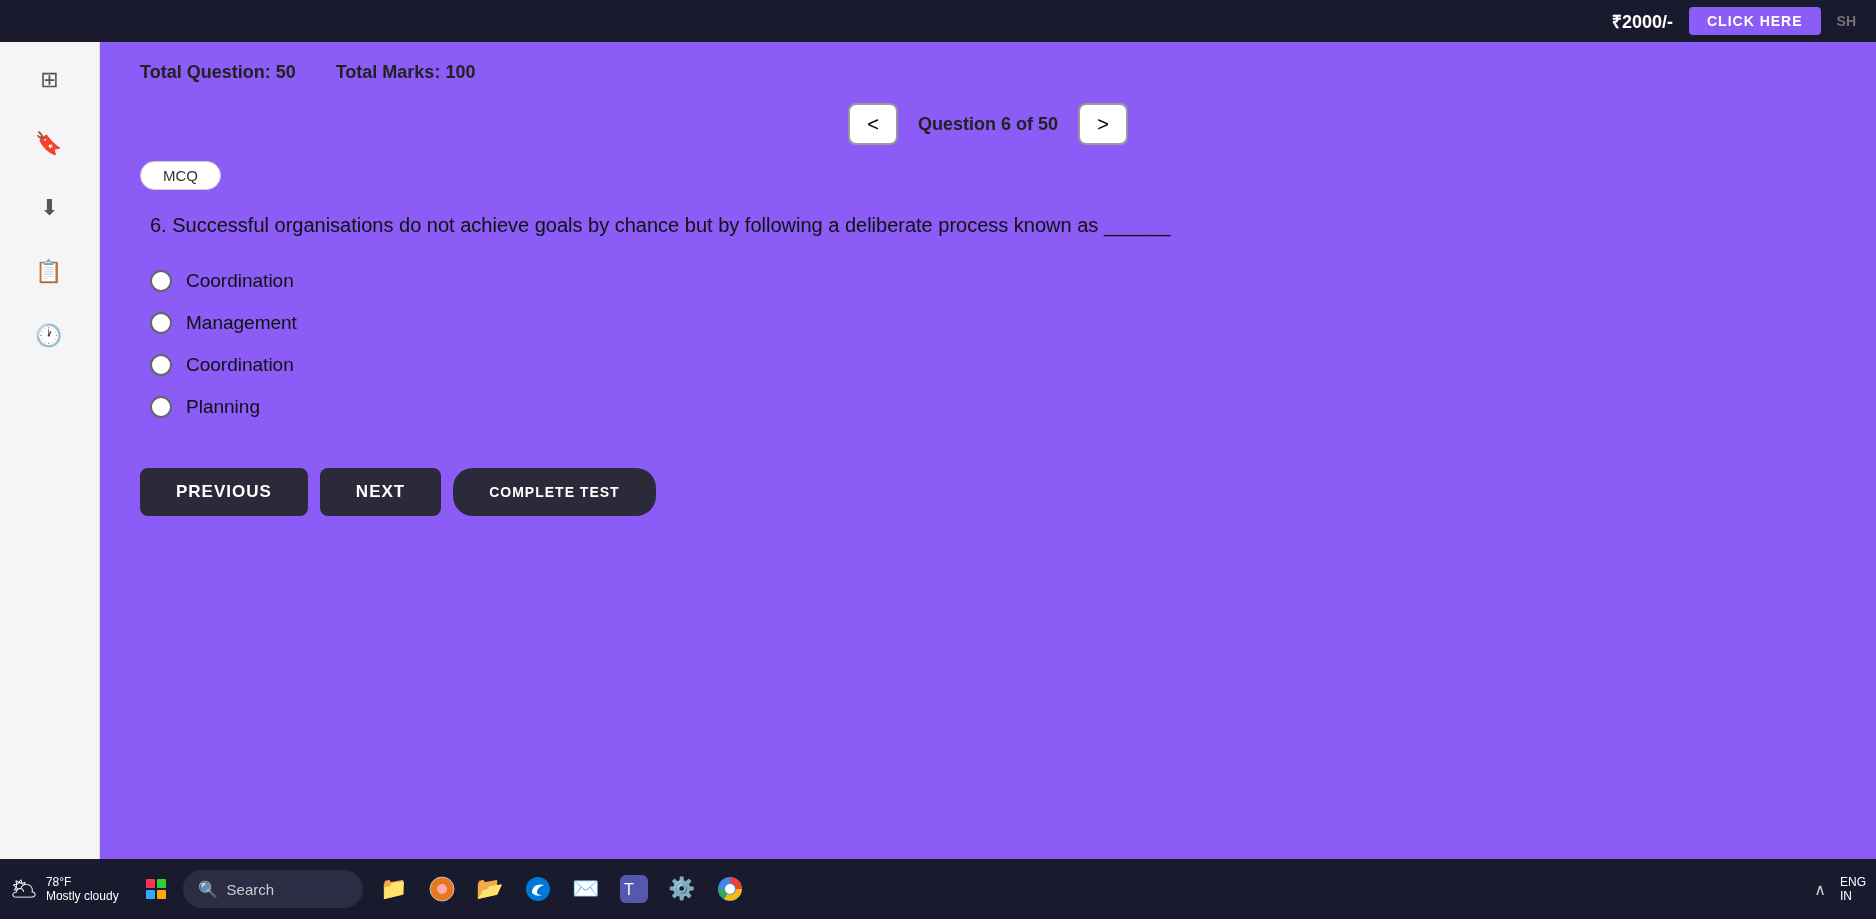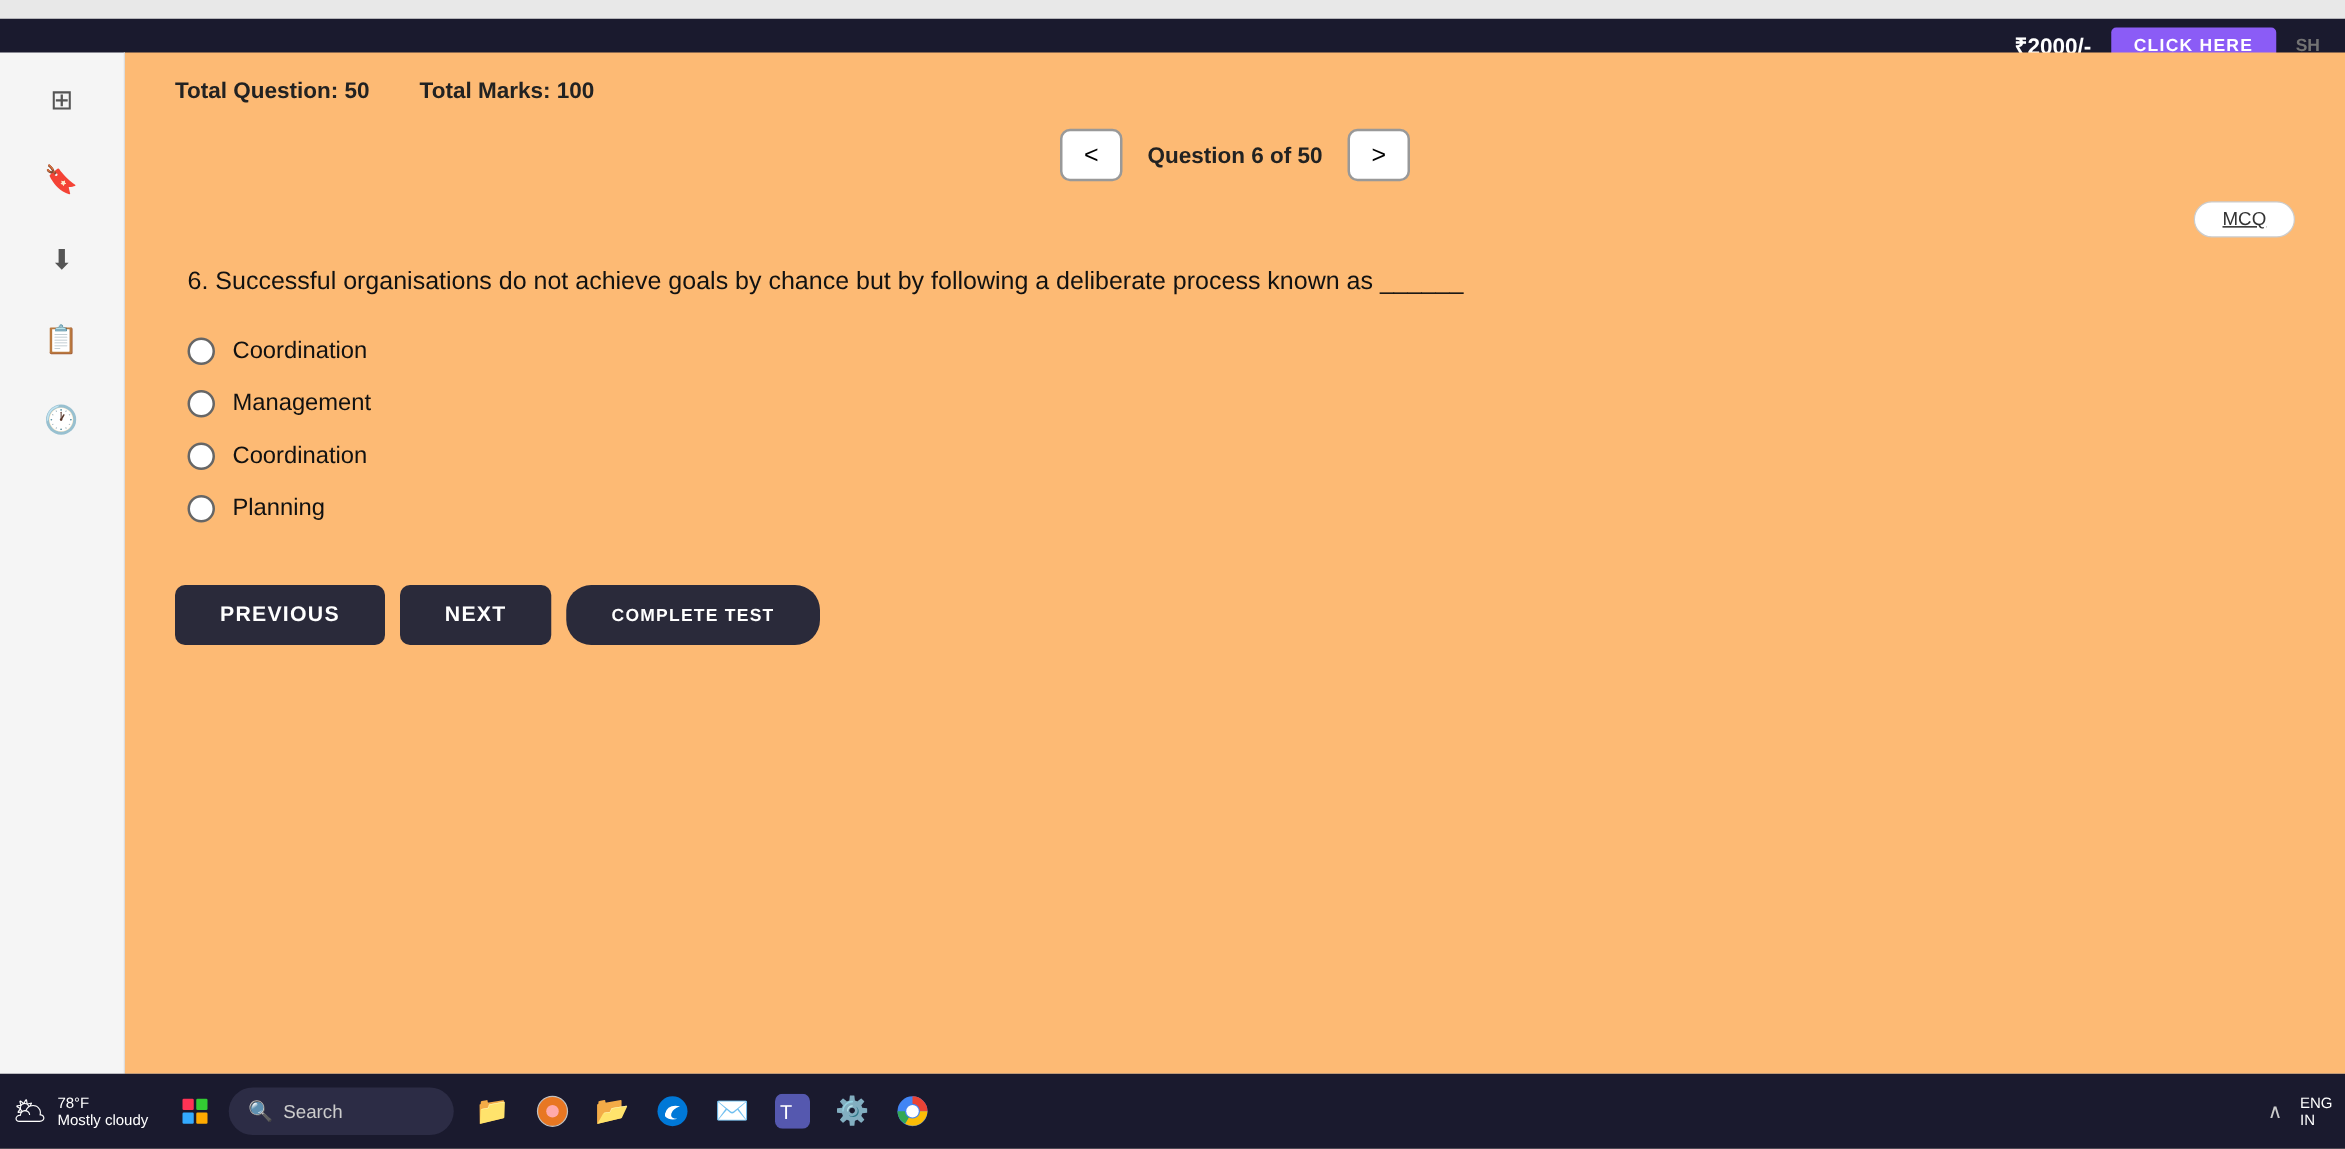--- a/index.html
+++ b/index.html
@@ -8,21 +8,21 @@
       height: 919px;
       background: #e8e8e8;
       font-family: Arial, sans-serif;
       overflow: hidden;
       position: relative;
     }
 
     
     .top-banner {
       position: absolute;
-      top: 15px;
+      top: 0;
       left: 0;
       right: 0;
       height: 42px;
       background: #1a1a2e;
       display: flex;
       align-items: center;
       justify-content: flex-end;
       padding-right: 20px;
       gap: 16px;
     }
@@ -72,21 +72,21 @@
       font-size: 22px;
     }
 
     
     .main-content {
       position: absolute;
       top: 42px;
       left: 100px;
       right: 0;
       bottom: 60px;
-      background: #fdba74;
+      background: #8b5cf6;
       padding: 20px 40px;
     }
 
     
     .header-info {
       display: flex;
       align-items: center;
       gap: 40px;
       margin-bottom: 20px;
     }
@@ -127,23 +127,22 @@
     }
     .question-counter {
       font-size: 18px;
       font-weight: bold;
       color: #222;
     }
 
     
     .mcq-tag {
       display: flex;
-      justify-content: flex-end;
+      justify-content: flex-start;
       margin-bottom: 20px;
-      text-decoration: underline;
     }
     .mcq-badge {
       background: white;
       border: 1px solid #ccc;
       border-radius: 20px;
       padding: 5px 22px;
       font-size: 15px;
       color: #333;
     }
 

